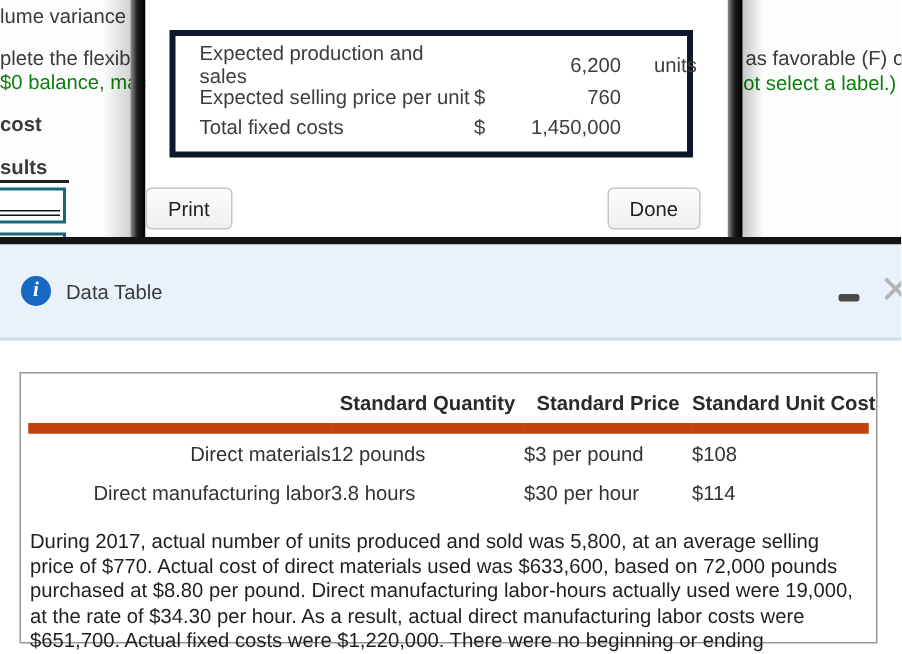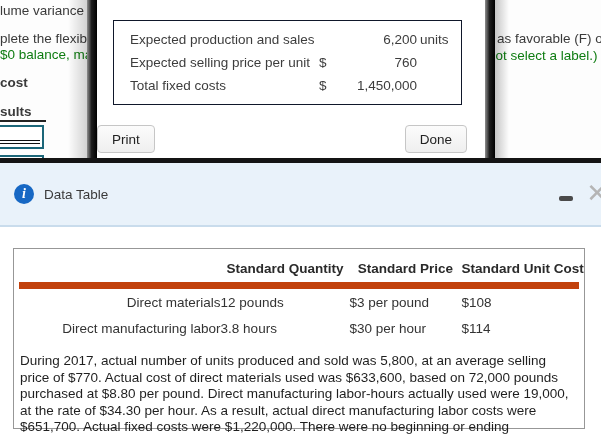--- a/index.html
+++ b/index.html
@@ -58,30 +58,30 @@
   .edge-left  { left: 87px; }
   .edge-right { left: 485px; }
 
   
   .exhibit-popup {
     position: absolute; top: 0; left: 97px; width: 388px; height: 158px;
     background: #fff;
   }
   .exhibit-box {
     position: absolute; top: 20px; left: 16px; width: 349px; height: 85px;
-    border: 1px solid #0f172a; background: #fff;
+    border: 4px solid #0f172a; background: #fff;
     padding: 7px 6px 7px 16px;
     display: flex; flex-direction: column; justify-content: space-around;
     color: #3d3d3d;
   }
   .exhibit-row { display: flex; align-items: center; height: 24px; }
   .exhibit-label { flex: 1; }
   .exhibit-currency { width: 18px; }
   .exhibit-value { width: 80px; text-align: right; }
-  .exhibit-suffix { width: 38px; padding-left: 3px; }
+  .exhibit-suffix { width: 38px; padding-left: 22px; }
 
   .popup-buttons {
     position: absolute; top: 125px; left: 0; width: 100%;
     display: flex; justify-content: space-between; gap: 16px; padding-right: 18px;
   }
   .btn {
     font-family: "Liberation Sans", sans-serif;
     font-size: 13.5px; color: #222;
     background: linear-gradient(#fcfcfc, #efefef);
     border: 1px solid #c6c6c6; border-radius: 4px;

